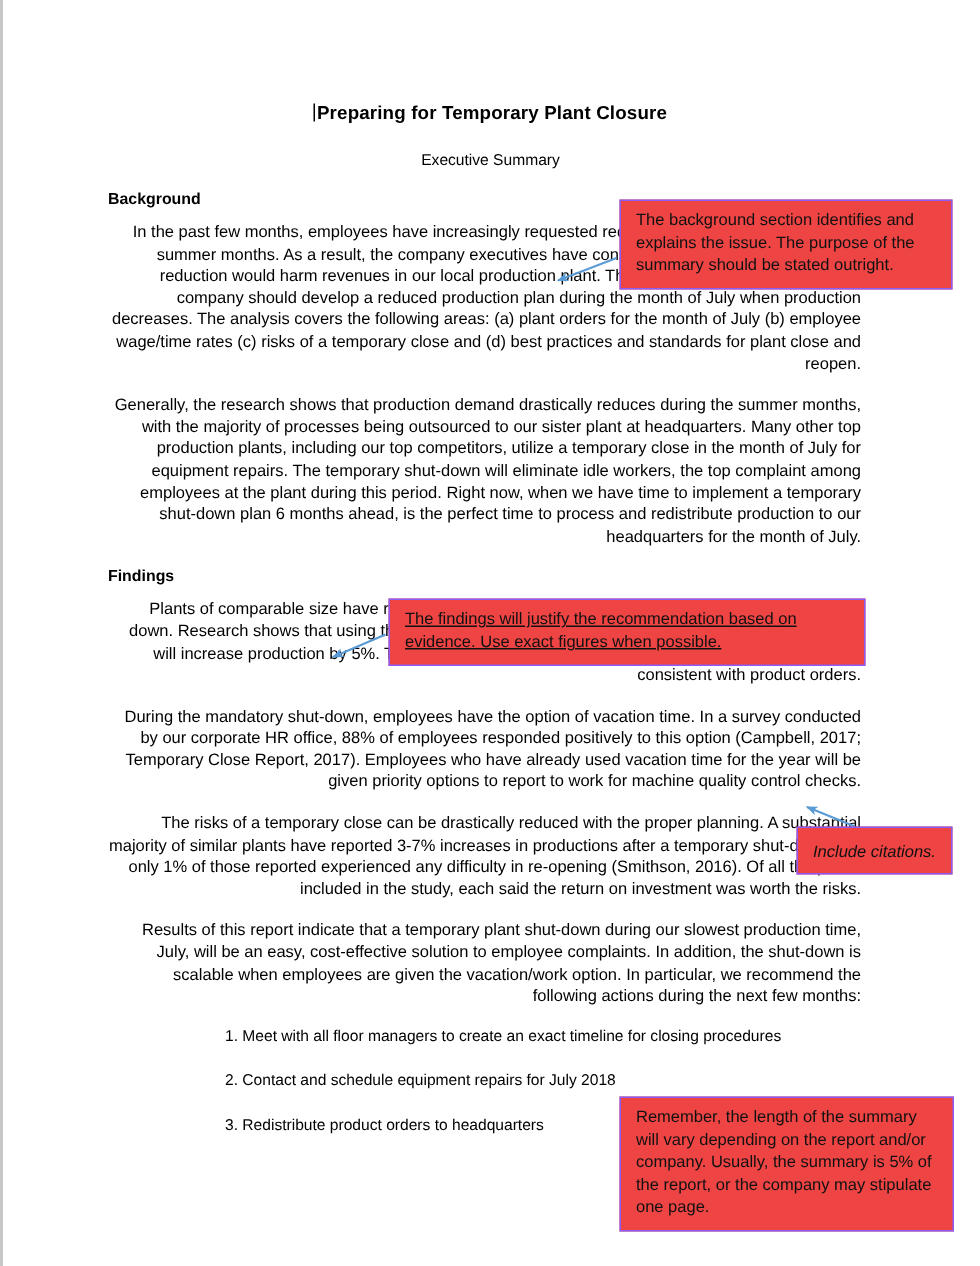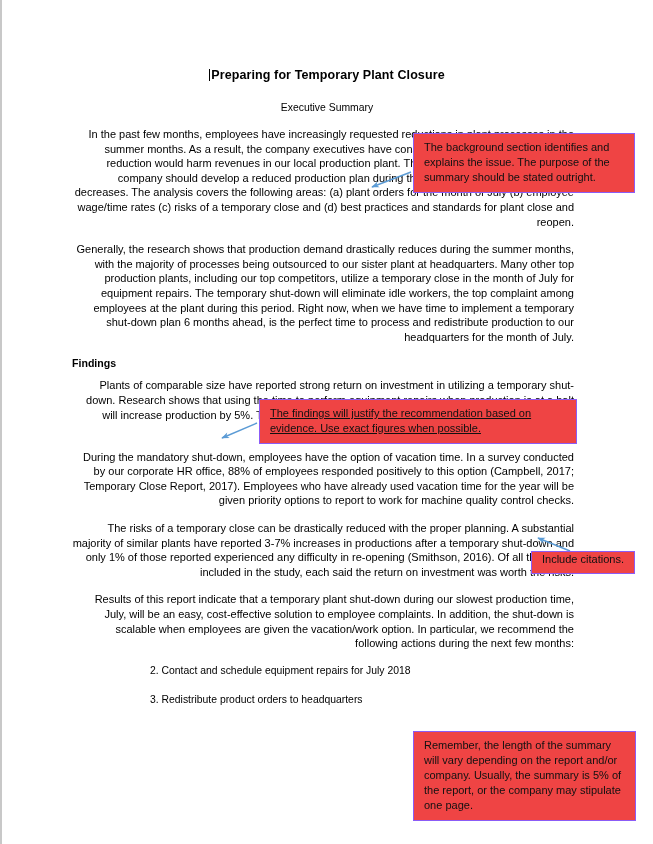--- a/index.html
+++ b/index.html
@@ -105,21 +105,21 @@
     background: #ef4444;
     border: 1px solid #8b5cf6;
     font-size: 11px;
     line-height: 15px;
     color: #111111;
     padding: 6px 9px 7px 10px;
   }
 
   #callout-background  { left: 413px; top: 133px; width: 222px; }
   #callout-findings    { left: 259px; top: 399px; width: 318px; text-decoration: underline; }
-  #callout-citations   { left: 531px; top: 551px; width: 104px; padding: 0 9px 6px 10px; }
+  #callout-citations   { left: 531px; top: 551px; width: 104px; padding: 9px 9px 6px 10px; font-style: italic; }
   #callout-length      { left: 413px; top: 731px; width: 223px; }
 
   
   #annotation-arrows {
     position: absolute;
     left: 0; top: 0;
     width: 653px;
     height: 844px;
     pointer-events: none;
   }
@@ -131,30 +131,32 @@
 
   <div id="page-left-edge"></div>
 
   <div id="doc-body">
 
     <h1 class="doc-title"><span class="caret"></span><span>Preparing for Temporary Plant Closure</span></h1>
 
 
     <div class="exec-summary">Executive Summary</div>
 
+    <h2 class="section-heading">Background</h2>
     <p class="para">In the past few months, employees have increasingly requested reductions in plant processes in the summer months. As a result, the company executives have considered whether providing such a reduction would harm revenues in our local production plant. This report determines whether the company should develop a reduced production plan during the month of July when production decreases. The analysis covers the following areas: (a) plant orders for the month of July (b) employee wage/time rates (c) risks of a temporary close and (d) best practices and standards for plant close and reopen.</p>
     <p class="para">Generally, the research shows that production demand drastically reduces during the summer months, with the majority of processes being outsourced to our sister plant at headquarters. Many other top production plants, including our top competitors, utilize a temporary close in the month of July for equipment repairs. The temporary shut-down will eliminate idle workers, the top complaint among employees at the plant during this period. Right now, when we have time to implement a temporary shut-down plan 6 months ahead, is the perfect time to process and redistribute production to our headquarters for the month of July.</p>
 
     <h2 class="section-heading">Findings</h2>
     <p class="para">Plants of comparable size have reported strong return on investment in utilizing a temporary shut-down. Research shows that using the time to perform equipment repairs when production is at a halt will increase production by 5%. The increase in production comes from full-functioning machinery consistent with product orders.</p>
     <p class="para">During the mandatory shut-down, employees have the option of vacation time. In a survey conducted by our corporate HR office, 88% of employees responded positively to this option (Campbell, 2017; Temporary Close Report, 2017). Employees who have already used vacation time for the year will be given priority options to report to work for machine quality control checks.</p>
     <p class="para">The risks of a temporary close can be drastically reduced with the proper planning. A substantial majority of similar plants have reported 3-7% increases in productions after a temporary shut-down and only 1% of those reported experienced any difficulty in re-opening (Smithson, 2016). Of all the plants included in the study, each said the return on investment was worth the risks.</p>
     <p class="para">Results of this report indicate that a temporary plant shut-down during our slowest production time, July, will be an easy, cost-effective solution to employee complaints. In addition, the shut-down is scalable when employees are given the vacation/work option. In particular, we recommend the following actions during the next few months:</p>
 
     <ol class="recommendations">
+      <li>1. Meet with all floor managers to create an exact timeline for closing procedures</li>
       <li>2. Contact and schedule equipment repairs for July 2018</li>
       <li>3. Redistribute product orders to headquarters</li>
     </ol>
 
   </div>
 
   <svg id="annotation-arrows" viewBox="0 0 653 844">
     <defs>
       <marker id="arrowhead-blue" markerWidth="7" markerHeight="7" refX="5.4" refY="2.6" orient="auto">
         <path d="M6,2.6 L0.4,0.4 L1.9,2.6 L0.4,4.8 Z" fill="#5b9bd5"></path>

